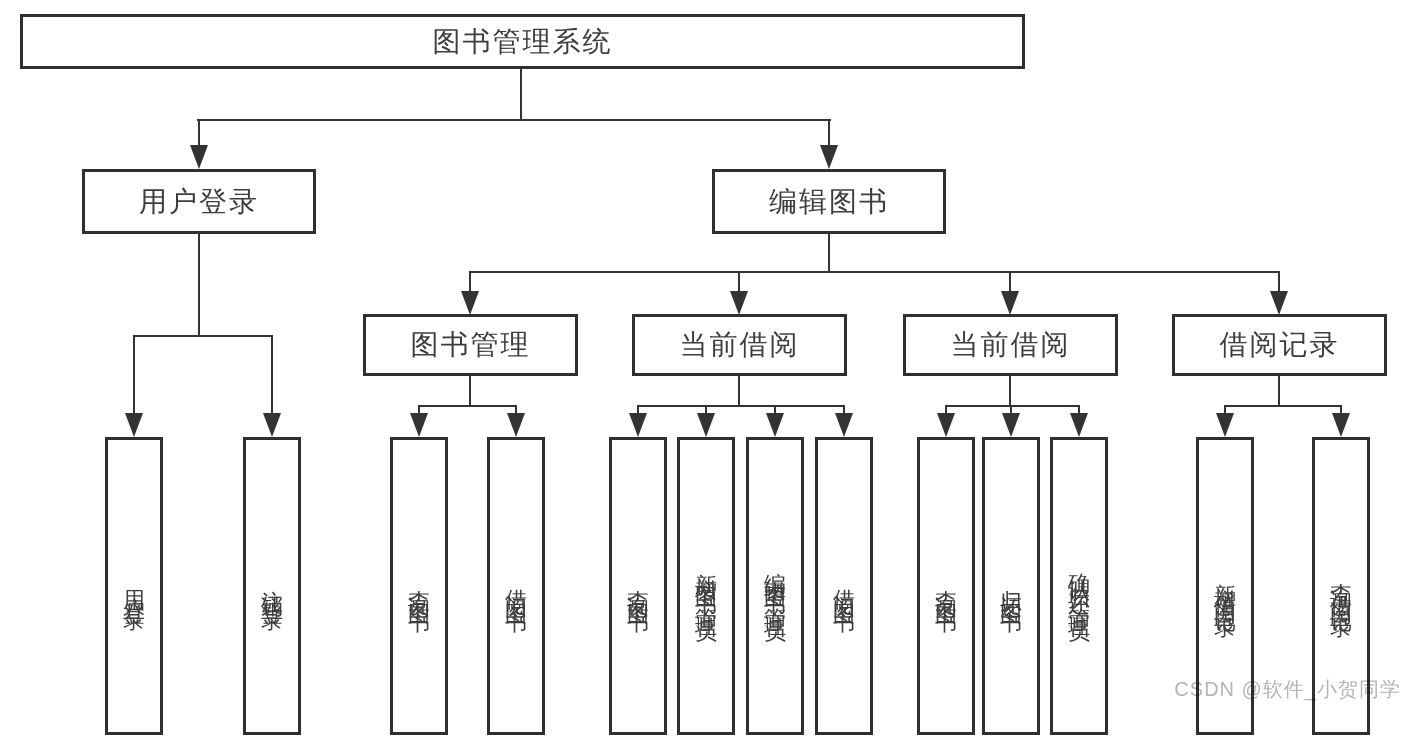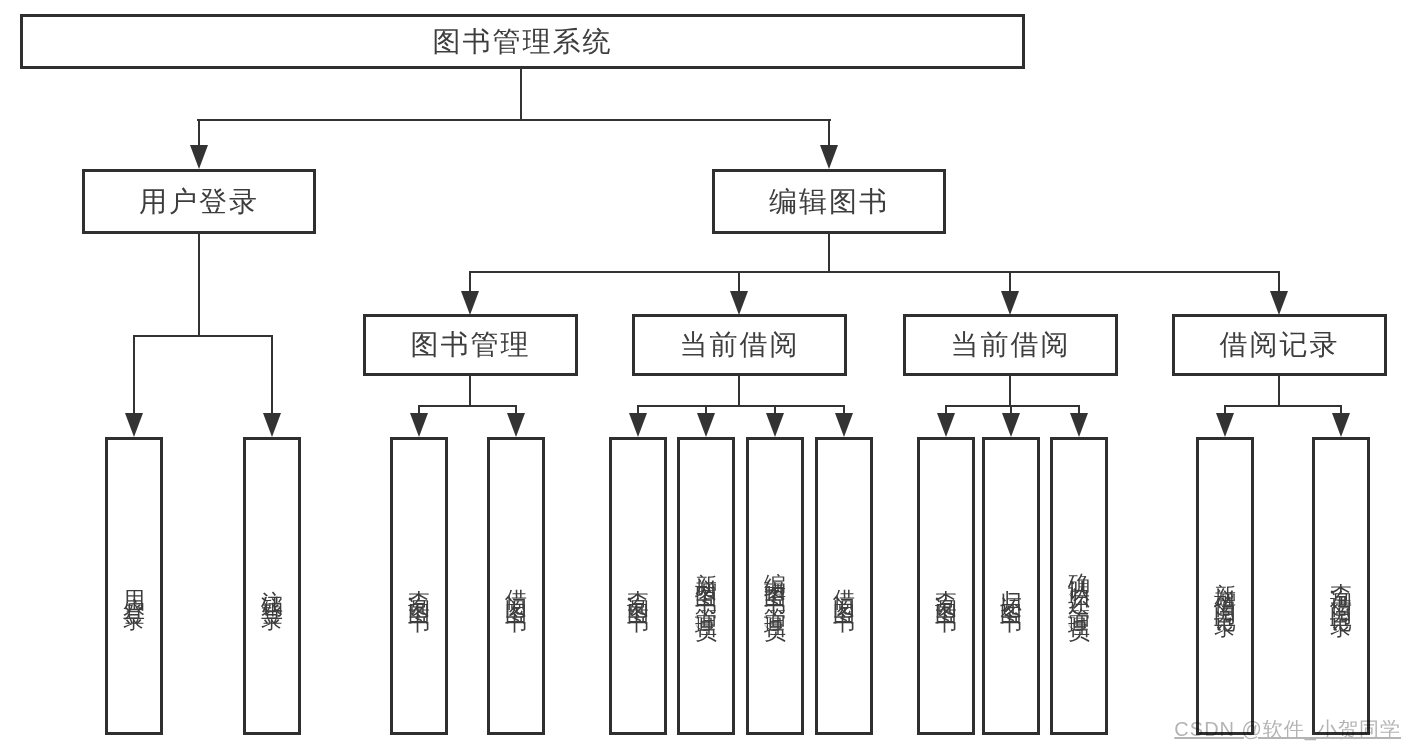--- a/index.html
+++ b/index.html
@@ -36,28 +36,27 @@
   .vl{position:absolute;width:2px;background:#333333;}
   .hl{position:absolute;height:2px;background:#333333;}
   .ar{
     position:absolute;width:0;height:0;
     border-left:9px solid transparent;
     border-right:9px solid transparent;
     border-top:24px solid #333333;
   }
   .watermark{
     position:absolute;
-    top:716px;right:4px;
+    top:676px;right:4px;
     font-size:20px;
     color:#b4b4b4;
     letter-spacing:1px;
     mix-blend-mode:multiply;
     z-index:5;
     white-space:nowrap;
-    text-decoration:underline;
   }
 </style>
 </head>
 <body>
 
 <div id="stage">
 
   <div class="box hnode" style="left:20px;top:14px;width:1005px;height:55px">
     <span>图书管理系统</span>
   </div>

